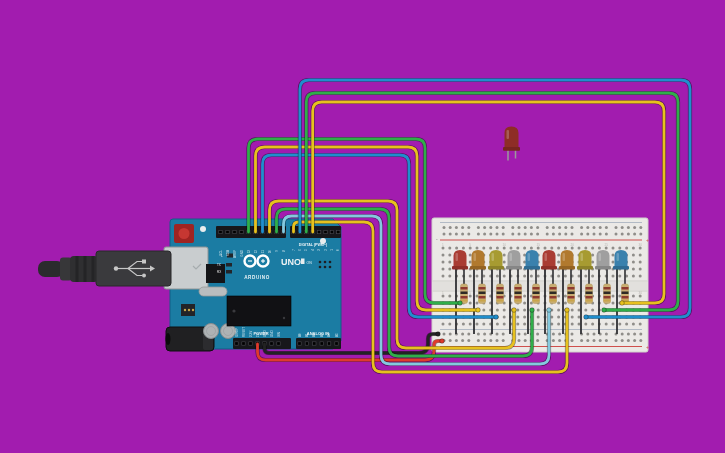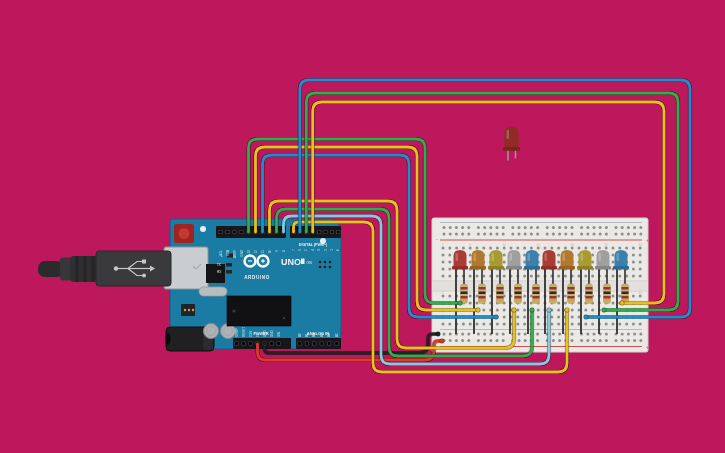--- a/index.html
+++ b/index.html
@@ -6,21 +6,21 @@
   #stage{position:relative;width:725px;height:453px;background:var(--canvas_bg,#000);overflow:hidden;
          font-family:"Liberation Sans",sans-serif;}
   #scene{position:absolute;left:0;top:0;}
   text{font-family:"Liberation Sans",sans-serif;}
   .silk{fill:#ffffff;opacity:.9;}
   .pinlabel{fill:#ffffff;opacity:.8;font-size:3px;}
 </style>
 </head>
 <body>
 
-<div id="stage" style="background: #be185d;">
+<div id="stage" style="background: #a21caf;">
 <svg id="scene" width="725" height="453" viewBox="0 0 725 453">
 
   <g>
     <rect x="432" y="218" width="216" height="134" rx="2" fill="var(--breadboard)" stroke="var(--breadboard_edge)" stroke-width="1"></rect>
     <rect x="432" y="280" width="216" height="12" fill="var(--breadboard_gap)"></rect>
     <line x1="432" y1="281" x2="648" y2="281" stroke="#d6d4d1" stroke-width="0.8"></line>
     <line x1="432" y1="291" x2="648" y2="291" stroke="#d6d4d1" stroke-width="0.8"></line>
     <line x1="440" y1="222.5" x2="642" y2="222.5" stroke="var(--rail_blue)" stroke-width="1" opacity="0.7"></line>
     <line x1="440" y1="240" x2="642" y2="240" stroke="var(--rail_red)" stroke-width="1.2"></line>
     <line x1="440" y1="329.5" x2="642" y2="329.5" stroke="var(--rail_blue)" stroke-width="1" opacity="0.7"></line>

